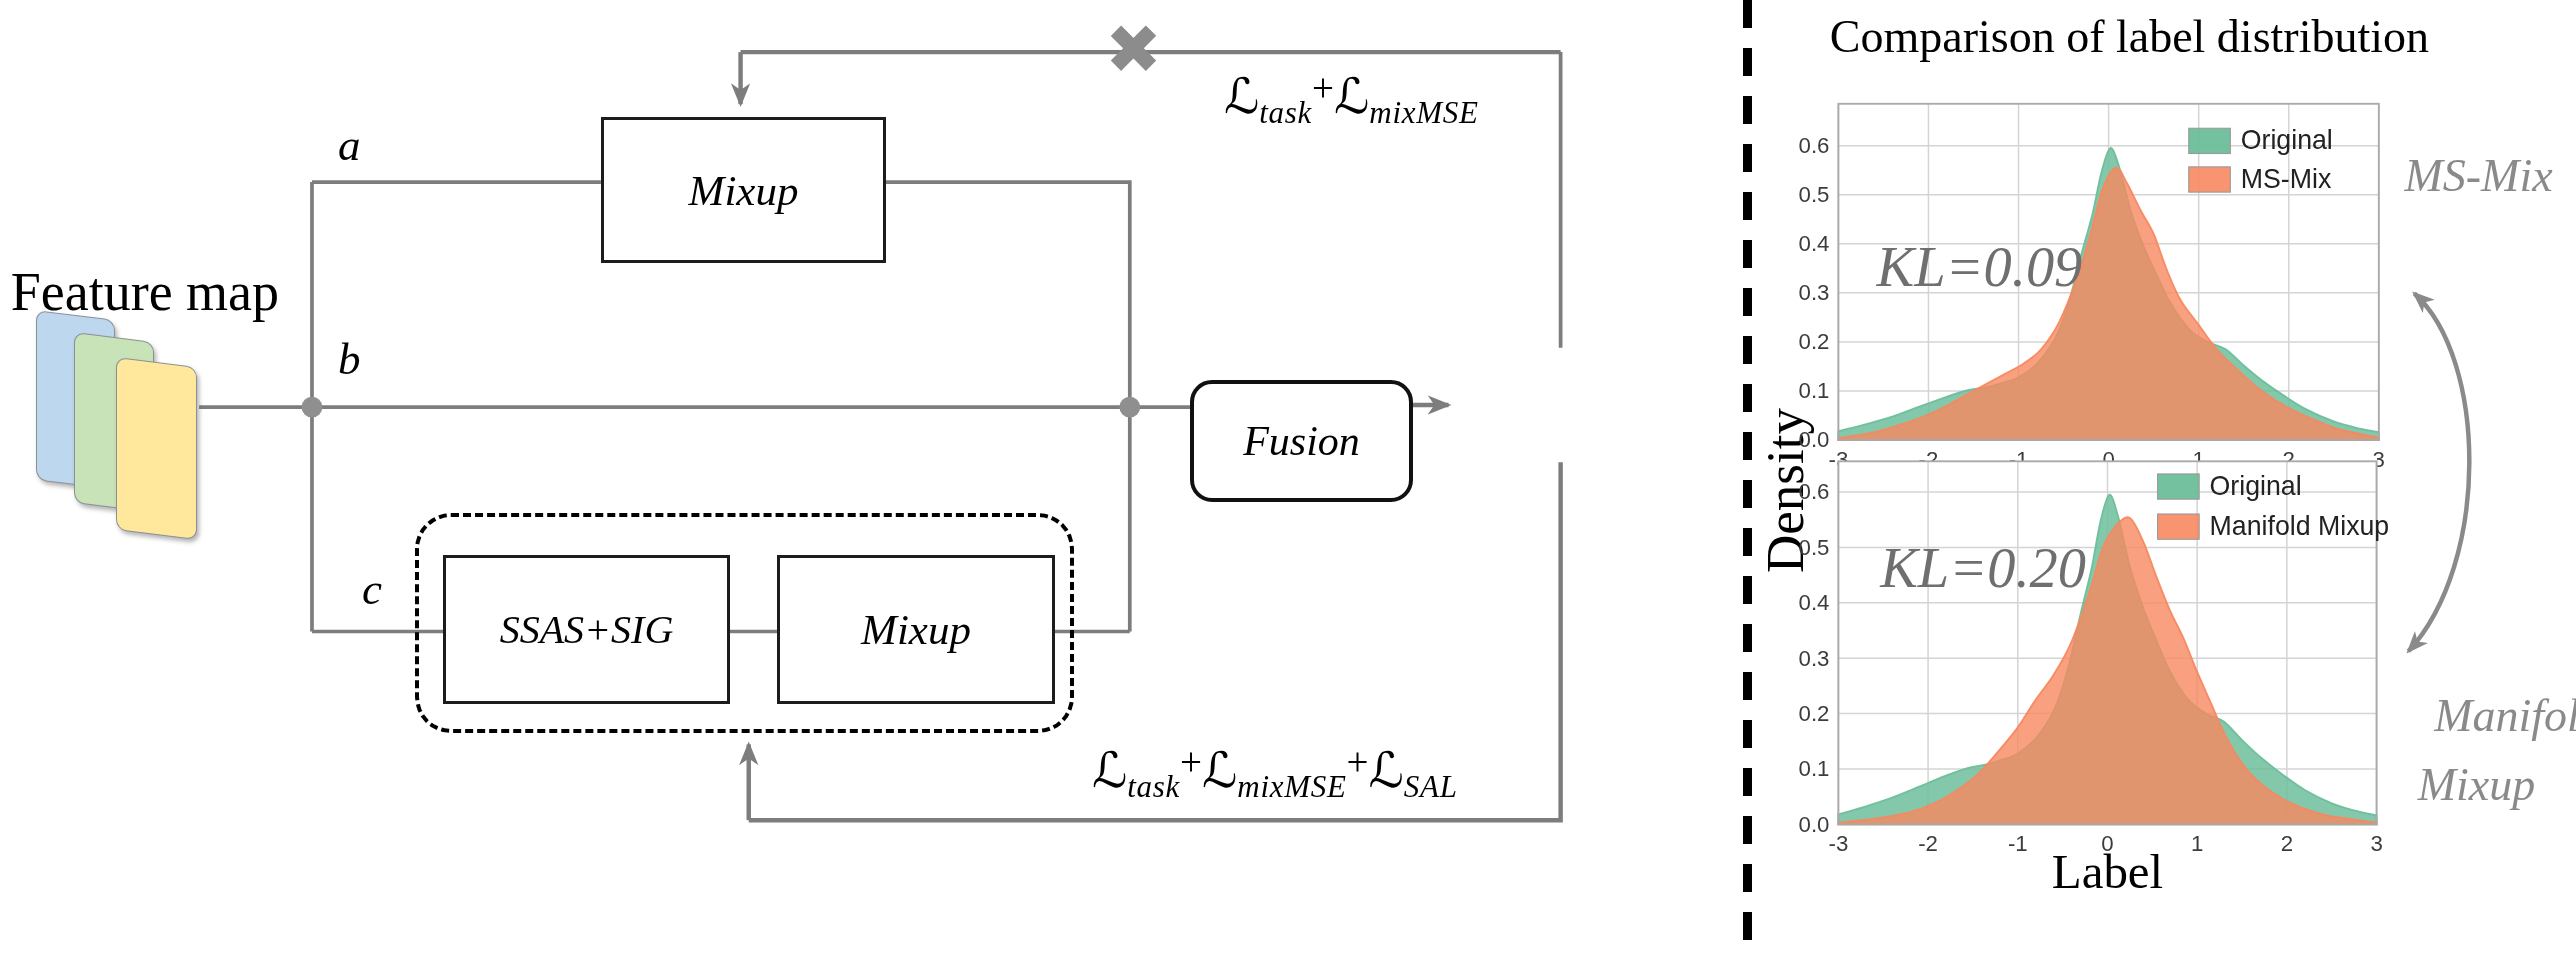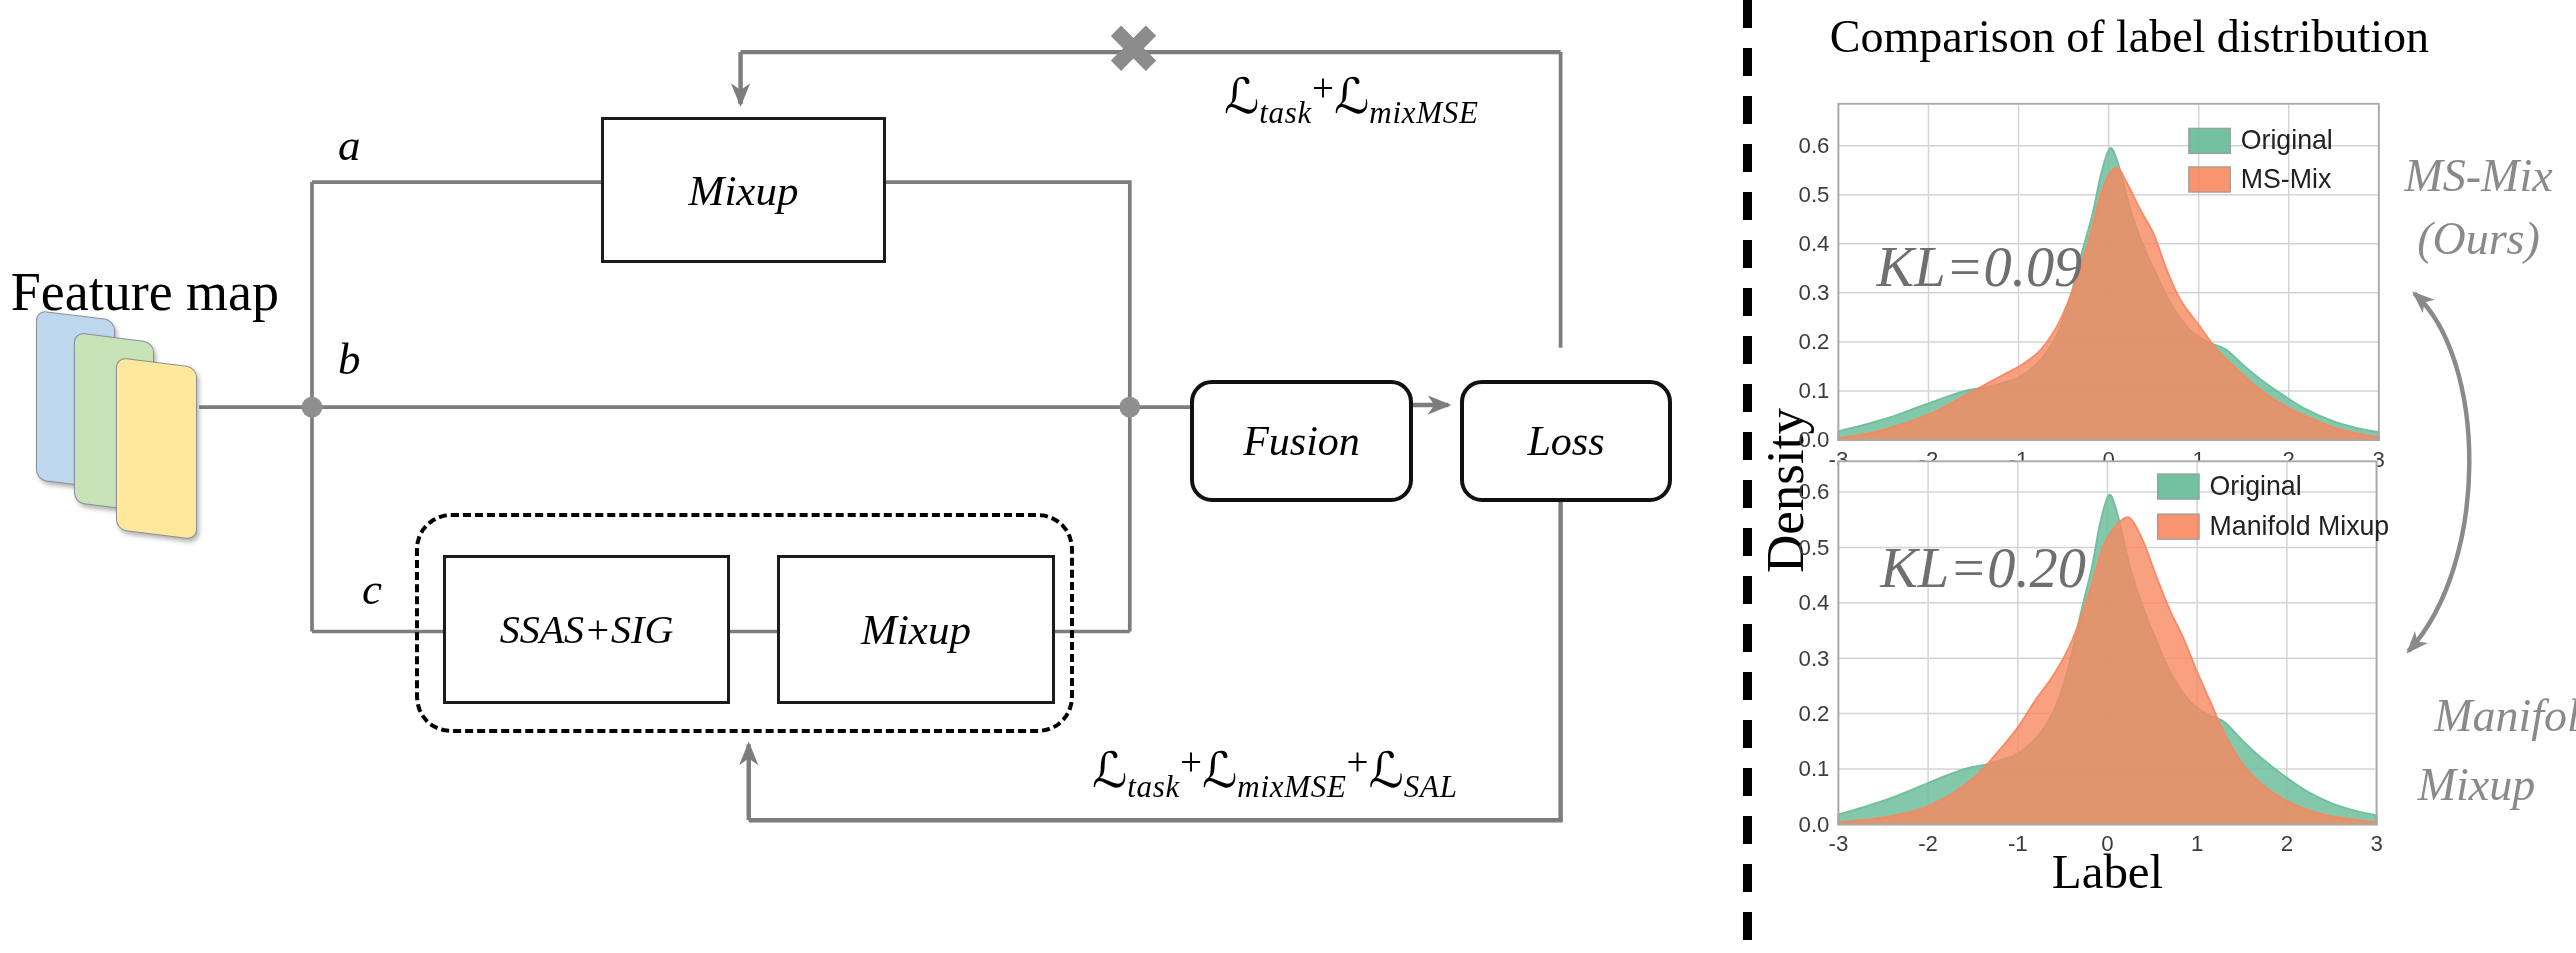--- a/index.html
+++ b/index.html
@@ -80,23 +80,20 @@
     <span>Mixup</span>
   </div>
   <div class="box rect-box" style="left:443px;top:555px;width:281px;height:143px;border-width:3px;font-size:40px;justify-content:center;">
     <span>SSAS+SIG</span>
   </div>
   <div class="box rect-box" style="left:777px;top:555px;width:272px;height:143px;border-width:3px;">
     <span>Mixup</span>
   </div>
   <div class="box round-box" style="left:1190px;top:348px;width:215px;height:114px;">
     <span>Fusion</span>
-  </div>
-  <div class="box round-box" style="left:1460px;top:348px;width:204px;height:114px;">
-    <span>Loss</span>
   </div>
 
   <span class="x-icon" style="left:1105px;top:16.3px;">✖</span>
 
   <div class="eq" style="left:1224px;top:65px;">
     <span class="scr">ℒ</span><span class="sub">task</span><span class="op">+</span><span class="scr">ℒ</span><span class="sub">mixMSE</span>
   </div>
   <div class="eq" style="left:1092px;top:739px;">
     <span class="scr">ℒ</span><span class="sub">task</span><span class="op">+</span><span class="scr">ℒ</span><span class="sub">mixMSE</span><span class="op">+</span><span class="scr">ℒ</span><span class="sub">SAL</span>
   </div>
@@ -182,21 +179,20 @@
       <text x="805" y="533" text-anchor="middle" font-size="30" font-family="Liberation Sans, sans-serif" fill="#3c3c3c">3</text>
       <text x="275" y="178" text-anchor="middle" font-size="76" font-style="italic" font-family="Liberation Serif, serif" fill="#6f6f6f">KL=0.20</text>
       <rect x="510" y="25" width="56" height="34" fill="#6DBE9B" fill-opacity="0.95" stroke="#9a9a9a" stroke-width="1.5"></rect>
       <text x="580" y="53" font-size="36" font-family="Liberation Sans, sans-serif" fill="#222">Original</text>
       <rect x="510" y="79" width="56" height="34" fill="#F78860" fill-opacity="0.9" stroke="#9a9a9a" stroke-width="1.5"></rect>
       <text x="580" y="107" font-size="36" font-family="Liberation Sans, sans-serif" fill="#222">Manifold Mixup</text>
       <text x="442.5" y="583" text-anchor="middle" font-size="66" font-family="Liberation Serif, serif" fill="#000">Label</text>
     </svg>
 
   <div class="gray-note" style="left:2381px;top:149px;width:195px;">MS-Mix</div>
-  <div class="gray-note" style="left:2381px;top:212px;width:195px;">(Ours)</div>
   <div class="gray-note" style="left:2377px;top:689px;width:199px;margin-left:42px;">Manifold</div>
   <div class="gray-note" style="left:2377px;top:758px;width:199px;">Mixup</div>
 
   <svg style="left:2355px;top:271px;" width="193" height="405" viewBox="0 0 260 545">
     <defs>
       <marker id="cah" markerWidth="34" markerHeight="26" refX="26" refY="12" orient="auto-start-reverse" markerUnits="userSpaceOnUse">
         <path d="M0,0 L30,12 L0,24 L8,12 Z" fill="#8a8a8a"></path>
       </marker>
     </defs>
     <path d="M80,30 C178,118 182,392 72,512" stroke="#8a8a8a" stroke-width="6" fill="none" marker-start="url(#cah)" marker-end="url(#cah)"></path>

